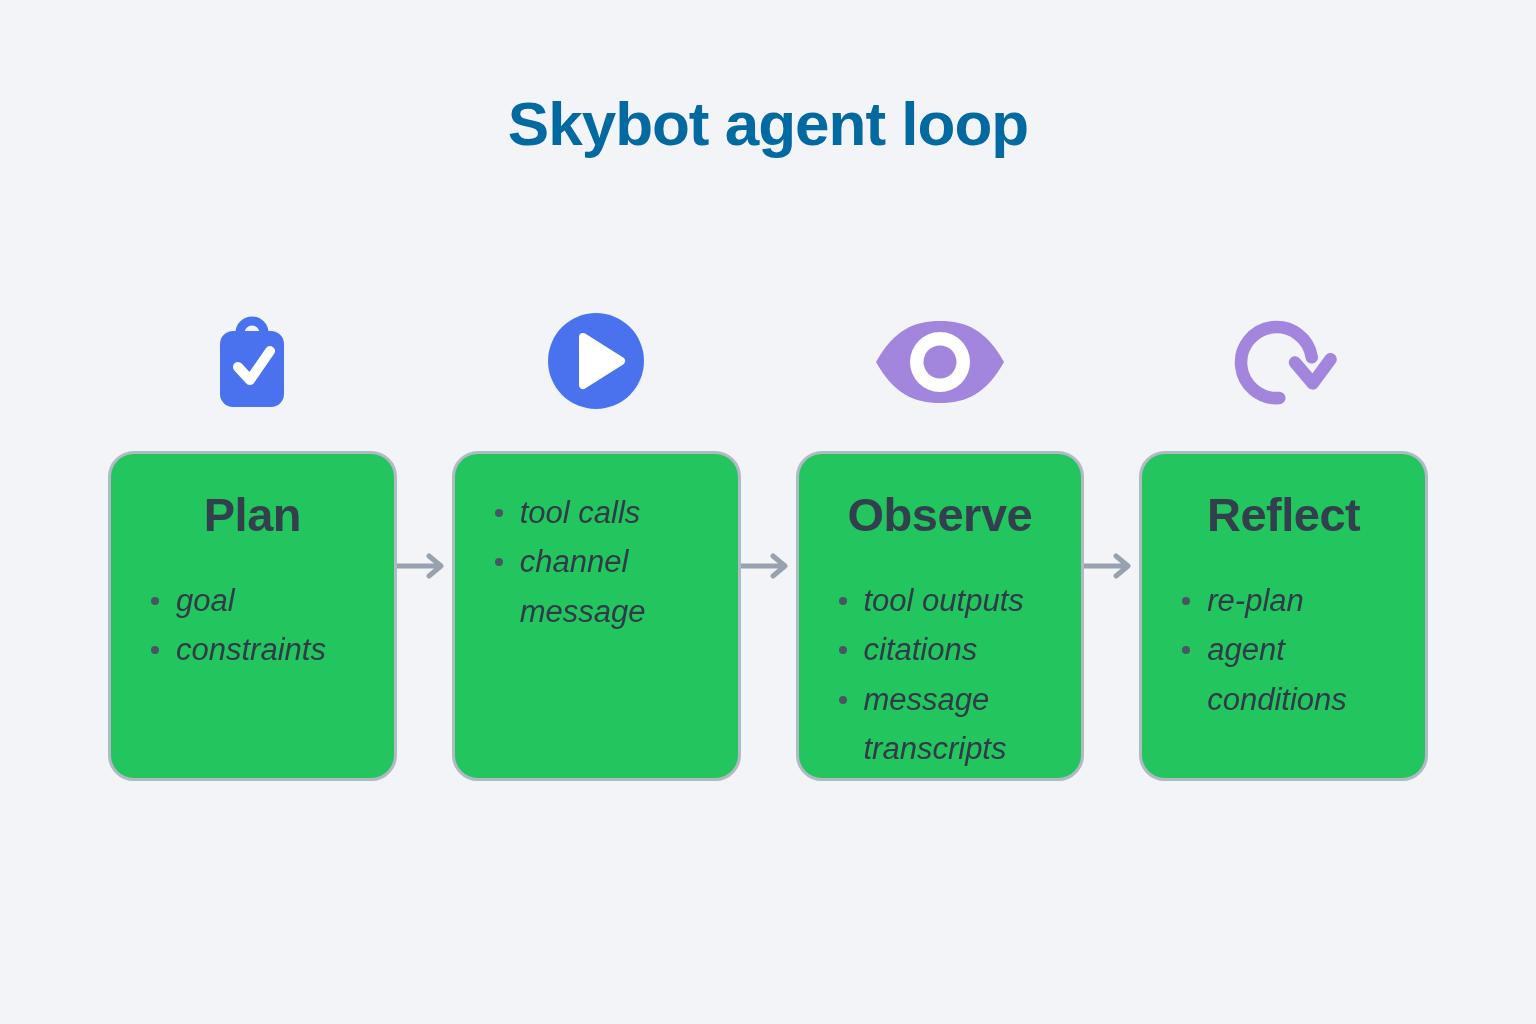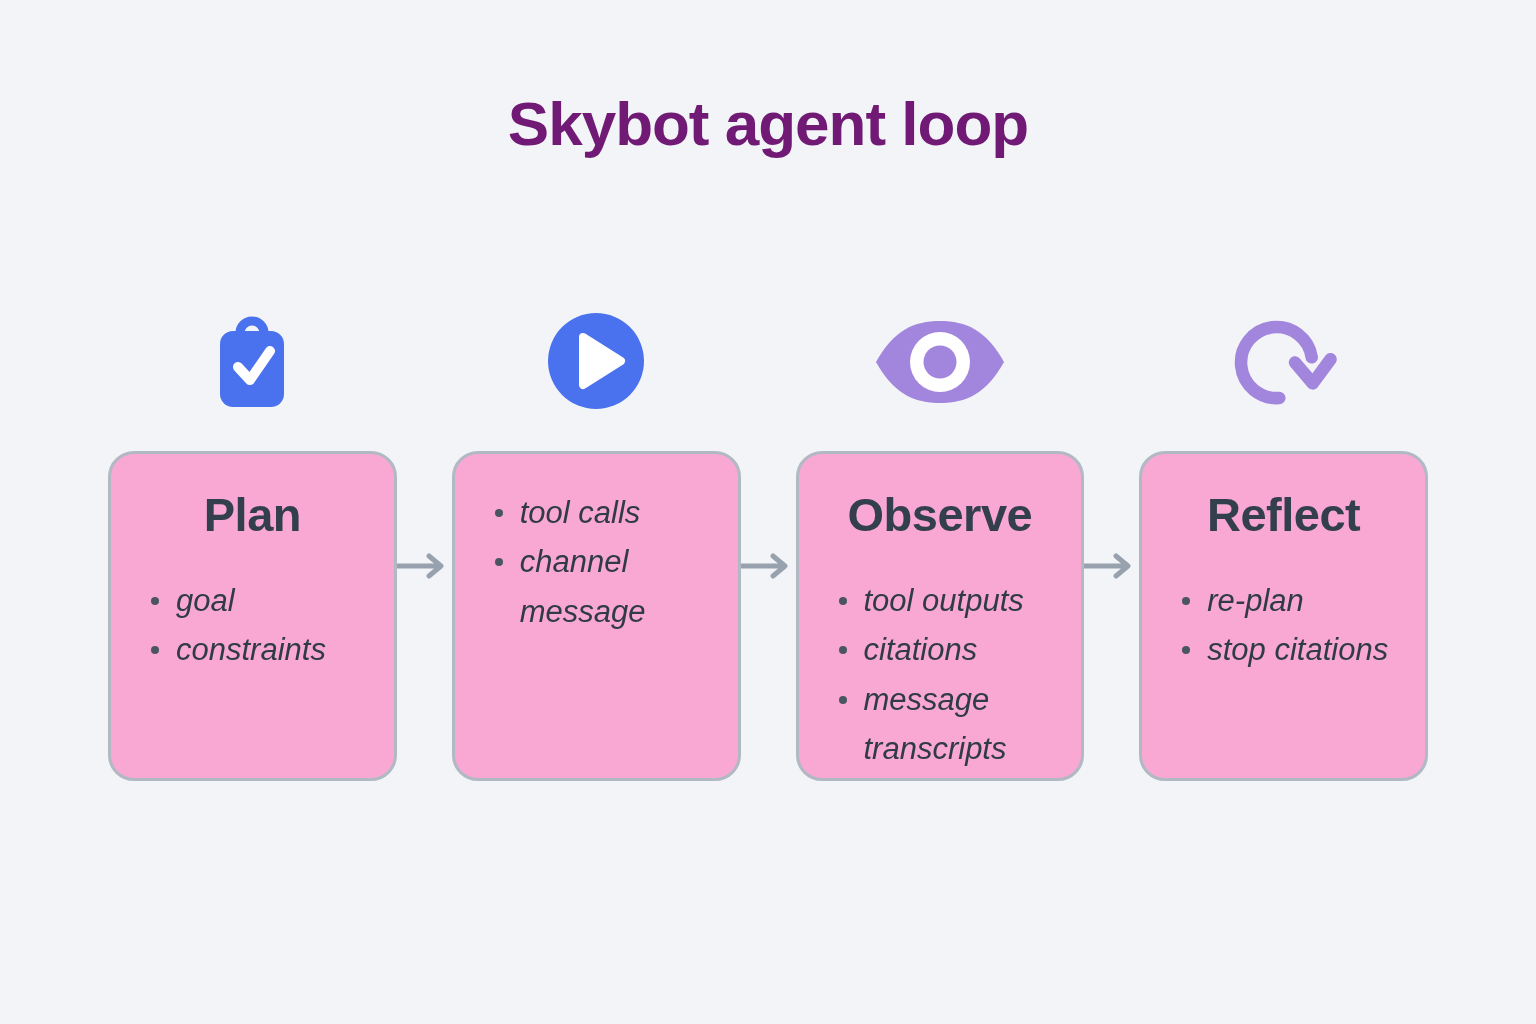--- a/index.html
+++ b/index.html
@@ -14,21 +14,21 @@
     width: 1536px;
     height: 1024px;
     position: relative;
   }
   .page-title {
     margin: 84px 0 0 0;
     text-align: center;
     font-size: 62px;
     font-weight: 700;
     letter-spacing: -1px;
-    color: #701a75;
+    color: #0369a1;
     line-height: 1.3;
   }
   .flow {
     display: flex;
     width: 1320px;
     margin: 146px auto 0 auto;
     align-items: stretch;
   }
   .stage {
     flex: 1 1 0;
@@ -40,21 +40,21 @@
     height: 100px;
     margin-bottom: 40px;
     display: flex;
     align-items: flex-end;
     justify-content: center;
   }
   .stage-box {
     box-sizing: border-box;
     width: 100%;
     height: 330px;
-    background: #f9a8d4;
+    background: #22c55e;
     border: 3px solid #b1b9c3;
     border-radius: 26px;
     padding: 34px 26px 0 26px;
   }
   .stage-title {
     margin: 0 0 34px 0;
     text-align: center;
     font-size: 47px;
     font-weight: 700;
     letter-spacing: -0.5px;
@@ -176,19 +176,19 @@
       <div class="icon-slot">
         <svg width="115" height="95" viewBox="0 0 110 90">
           <path d="M 51 78 A 34 34 0 1 1 82 39" fill="none" stroke-width="12" stroke-linecap="round" stroke="#a285dc"></path>
           <path d="M 66 44 L 83 64 L 100 41" fill="none" stroke-width="12" stroke-linecap="round" stroke-linejoin="round" stroke="#a285dc"></path>
         </svg>
       </div>
       <div class="stage-box">
         <h2 class="stage-title">Reflect</h2>
         <ul class="stage-bullets">
           <li>re-plan</li>
-          <li>stop citations</li>
+          <li>agent conditions</li>
         </ul>
       </div>
     </div>
 
   </div>
 </div>
 
 </body></html>

